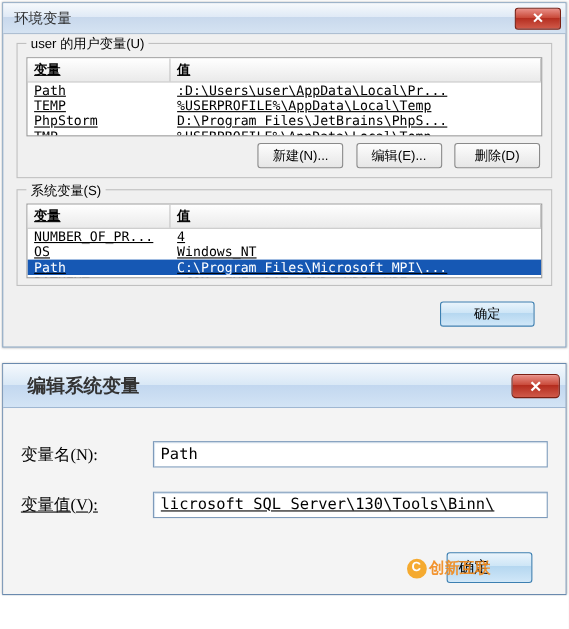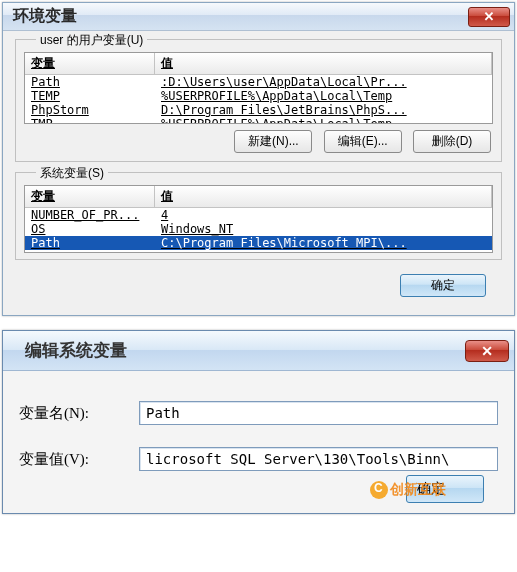--- a/index.html
+++ b/index.html
@@ -19,21 +19,21 @@
   }
   .titlebar {
     background: linear-gradient(to bottom, #f6f9fc, #e0eaf6 45%, #c8d8ec 46%, #d5e3f2);
     height: 28px;
     display: flex;
     align-items: center;
     justify-content: space-between;
     border-bottom: 1px solid #aebfd2;
     padding-left:10px;
   }
-  .titlebar .title { font-weight: bold; color: #2a2a2a; font-size:16px; }
+  .titlebar .title { font-weight: normal; color: #2a2a2a; font-size:13px; }
   .close-btn {
     width: 42px; height: 20px;
     background: linear-gradient(to bottom,#e98f87,#c94a3a 45%,#b42c1e 46%,#d05a4a);
     border: 1px solid #7a1f13;
     border-radius: 3px;
     color: #fff;
     display:flex;align-items:center;justify-content:center;
     margin-right:4px;
     font-weight:bold;
     font-size:13px;
@@ -47,21 +47,21 @@
     margin-right:5px;font-weight:bold;font-size:14px;cursor:pointer;
   }
   .env-body { padding: 8px 12px 10px 12px; }
   .groupbox {
     border: 1px solid #c0c0c0;
     padding: 12px 8px 6px 8px;
     margin-bottom: 10px;
     position: relative;
   }
   .groupbox-label {
-    position: absolute; top: -8px; left: 20px;
+    position: absolute; top: -8px; left: 8px;
     background: #f0f0f0; padding: 0 4px;
     font-size:12px;
   }
   .list {
     background:#fff; border:1px solid #9a9a9a;
     height: 72px; overflow:hidden;
     font-family: SimSun, monospace;
     font-size:12px;
     text-decoration:underline;
   }
@@ -228,21 +228,21 @@
     <span class="title">编辑系统变量</span>
     <div class="close-btn-blue">
       <span>✕</span>
     </div>
   </div>
   <div class="form-body">
     <div class="form-row">
       <div class="form-label">变量名(N):</div>
       <input class="form-input" value="Path" style="">
     </div>
-    <div class="form-row" style="margin-bottom:0;">
+    <div class="form-row" style="margin-bottom:27px;text-decoration:underline;">
       <div class="form-label">变量值(V):</div>
       <input class="form-input" value="licrosoft SQL Server\130\Tools\Binn\" style="">
     </div>
     <div class="footer2">
       <span class="btn2 primary">确定</span>
       <div class="watermark">
         <span class="wm-icon"></span>
         <span>创新互联</span>
       </div>
     </div>

